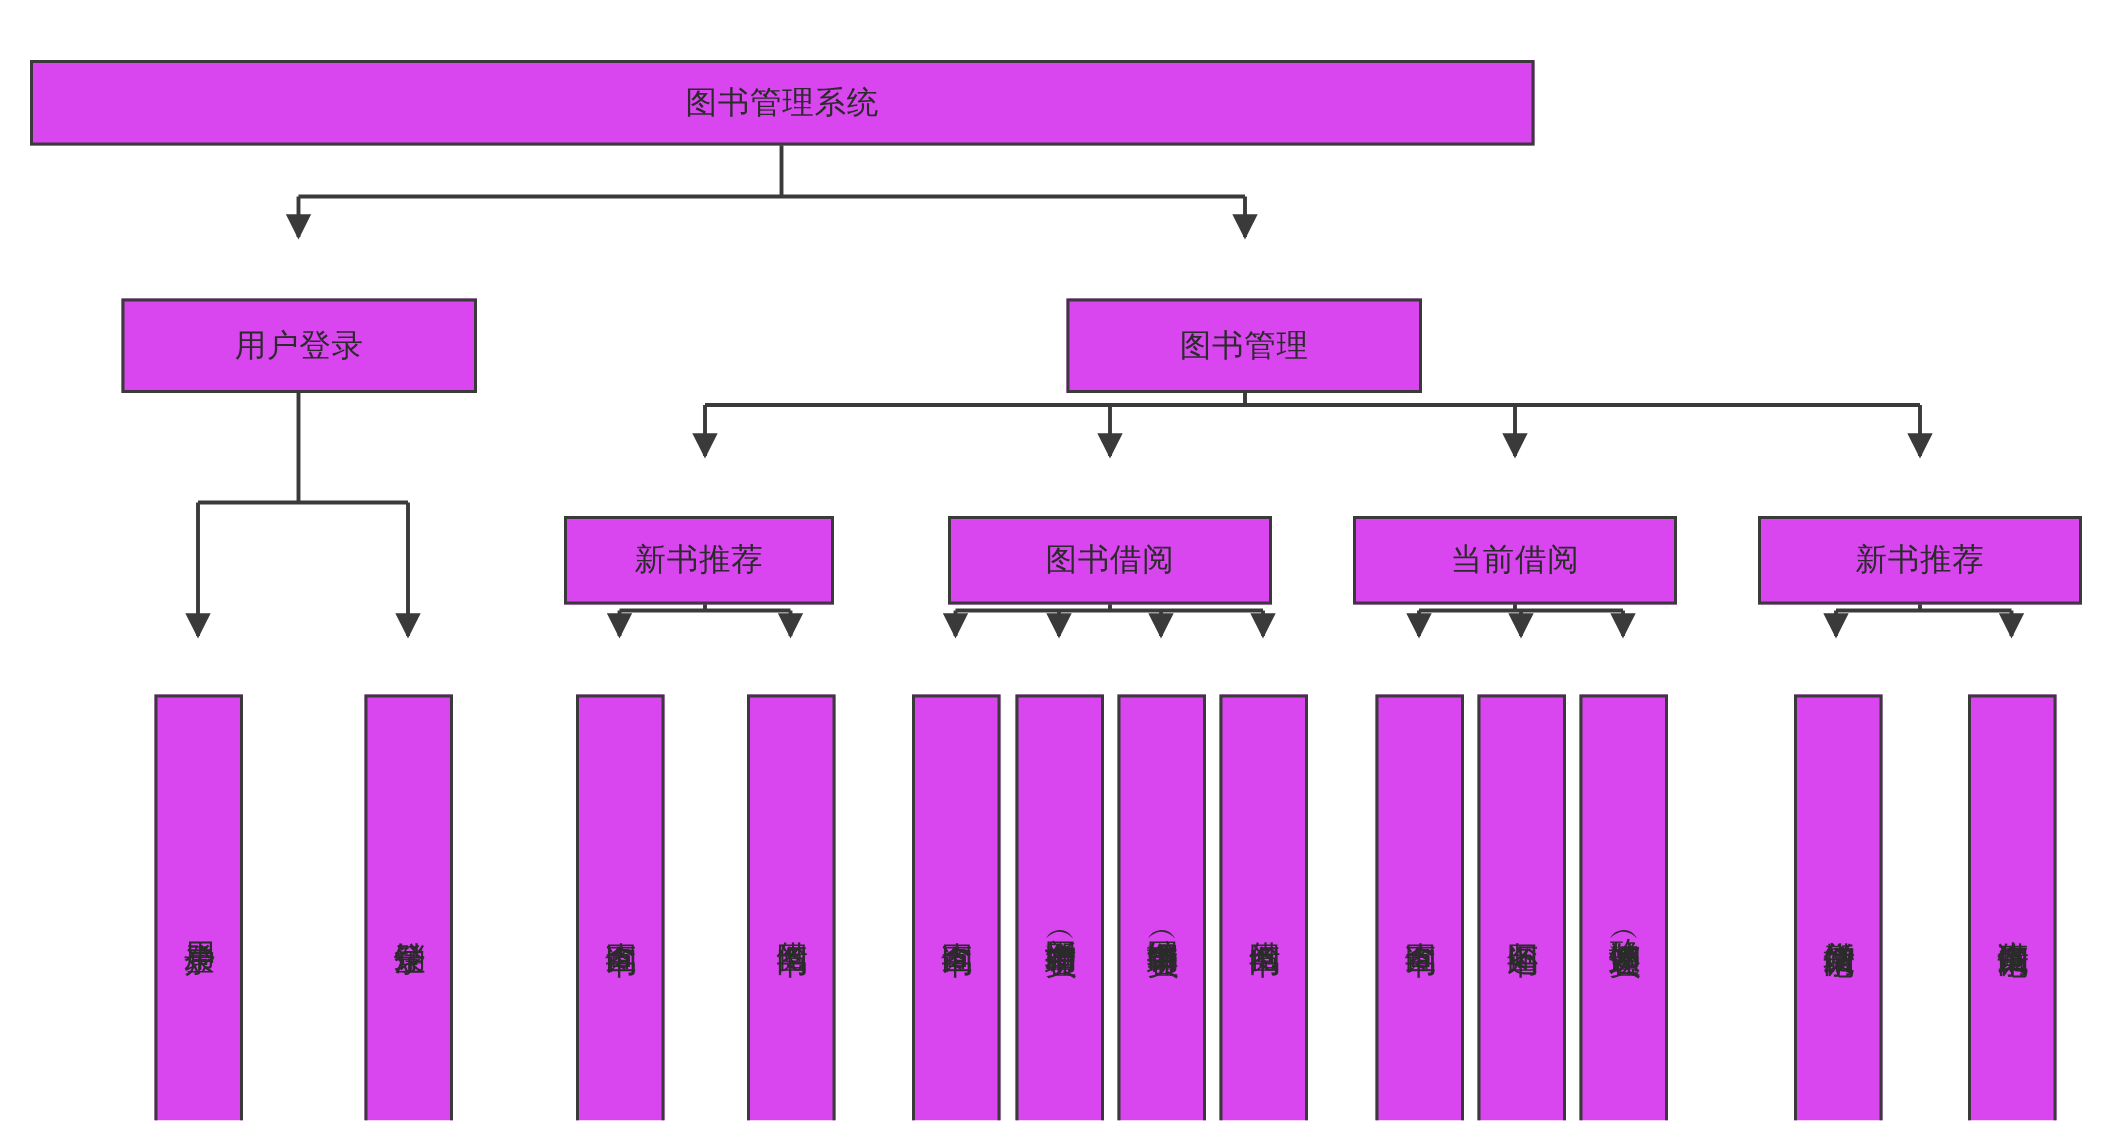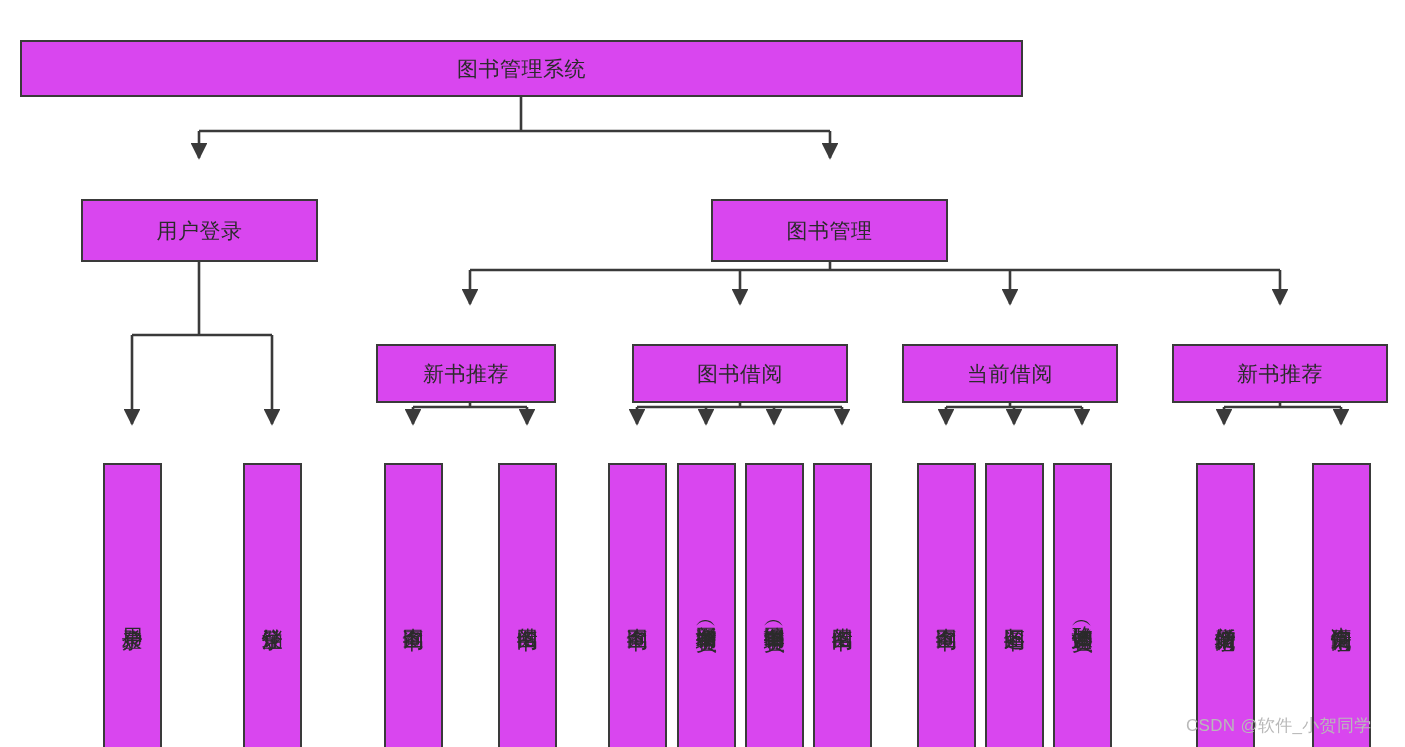--- a/index.html
+++ b/index.html
@@ -185,15 +185,14 @@
     <span class="lbl">确认归还（管理员）</span>
   </div>
 
   <div class="node vert" style="left:1196px; top:435px; width:59px; height:300px;">
     <span class="lbl">新增借阅记录</span>
   </div>
   <div class="node vert" style="left:1312px; top:435px; width:59px; height:300px;">
     <span class="lbl">查询借阅记录</span>
   </div>
 
-  <div id="watermark">CSDN @软件_小贺同学</div>
 
 </div>
 
 </body></html>

